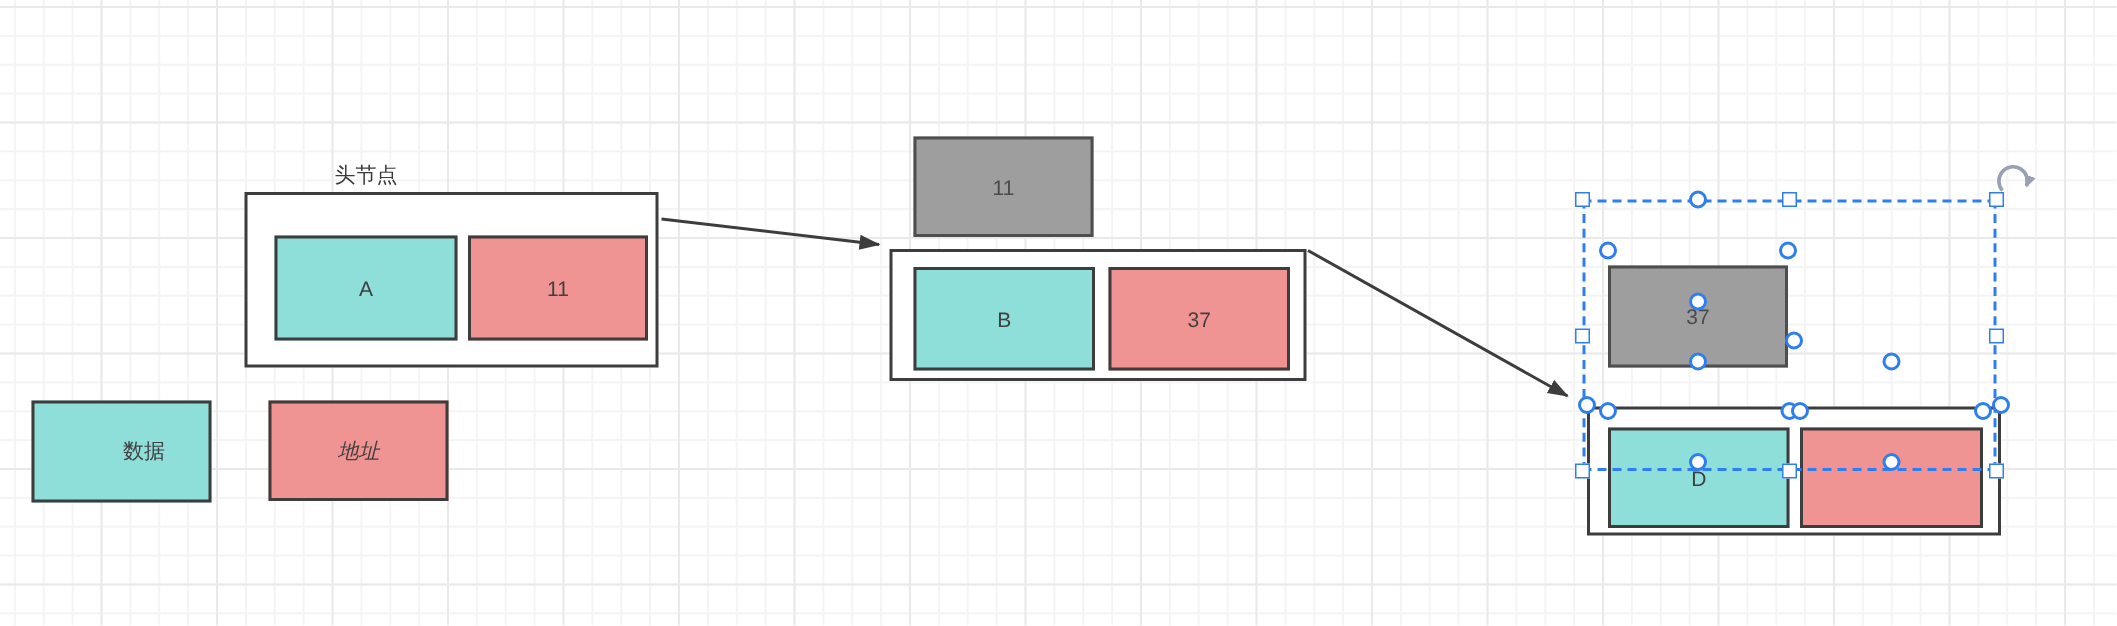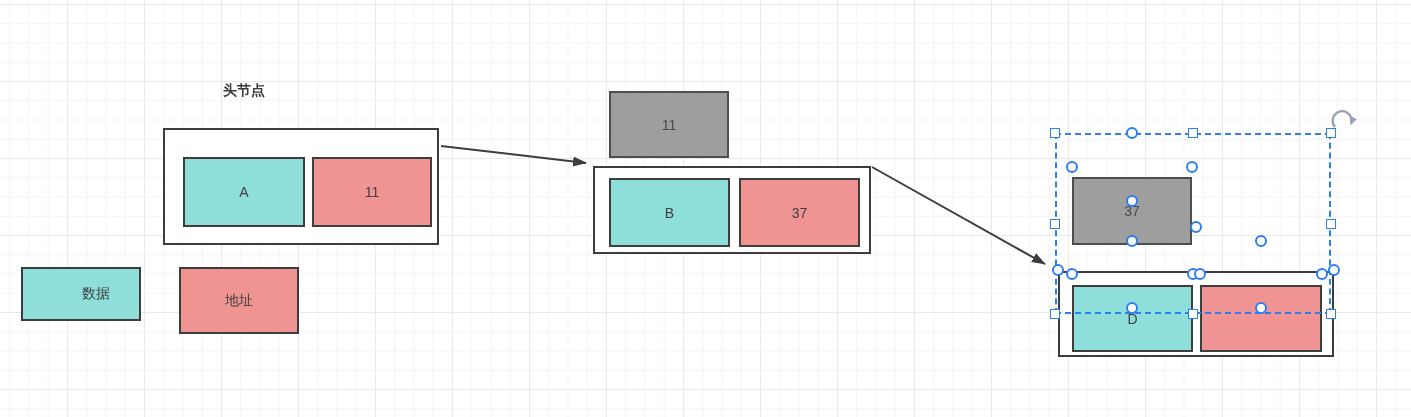--- a/index.html
+++ b/index.html
@@ -56,36 +56,36 @@
       <marker id="ahr" markerUnits="userSpaceOnUse" markerWidth="12" markerHeight="10" refX="7" refY="4" orient="auto">
         <path d="M0,0 L8,4 L0,8 Z" fill="#98A1B3"></path>
       </marker>
     </defs>
     <path d="M441,146 L586,163" stroke="#3D3D3D" stroke-width="2" fill="none" marker-end="url(#ah)"></path>
     <path d="M872,167 L1045,264" stroke="#3D3D3D" stroke-width="2" fill="none" marker-end="url(#ah)"></path>
     <path d="M1335,127 A 9.5 9.5 0 1 1 1351 124" stroke="#98A1B3" stroke-width="2.4" fill="none" marker-end="url(#ahr)"></path>
   </svg>
 
   <div class="box white" style="left:163px;top:84px;width:276px;height:117px;"></div>
-  <div class="gtitle" style="left:183px;top:80px;width:122px;font-weight:bold;">头节点</div>
+  <div class="gtitle" style="left:183px;top:106px;width:122px;">头节点</div>
   <div class="box data" style="left:183px;top:113px;width:122px;height:70px;">A</div>
   <div class="box addr" style="left:312px;top:113px;width:120px;height:70px;">11</div>
 
   <div class="box ptr" style="left:609px;top:47px;width:120px;height:67px;">11</div>
   <div class="box white" style="left:593px;top:122px;width:278px;height:88px;"></div>
   <div class="box data" style="left:609px;top:134px;width:121px;height:69px;">B</div>
   <div class="box addr" style="left:739px;top:134px;width:121px;height:69px;">37</div>
 
   <div class="box ptr" style="left:1072px;top:133px;width:120px;height:68px;">37</div>
   <div class="box white" style="left:1058px;top:227px;width:276px;height:86px;"></div>
   <div class="box data" style="left:1072px;top:241px;width:121px;height:67px;">D</div>
   <div class="box addr" style="left:1200px;top:241px;width:122px;height:67px;"></div>
 
-  <div class="box data" style="left:21px;top:223px;width:120px;height:54px;padding-left:30px;">数据</div>
-  <div class="box addr" style="left:179px;top:223px;width:120px;height:67px;">地址</div>
+  <div class="box data" style="left:21px;top:223px;width:120px;height:68px;padding-left:30px;">数据</div>
+  <div class="box addr" style="left:179px;top:223px;width:120px;height:67px;font-style:italic;">地址</div>
 
   <div class="sel" style="left:1055px;top:133px;width:276px;height:181px;"></div>
 
   <div class="h-sq" style="left:1055px;top:133px;"></div>
   <div class="h-sq" style="left:1193px;top:133px;"></div>
   <div class="h-sq" style="left:1331px;top:133px;"></div>
   <div class="h-sq" style="left:1055px;top:224px;"></div>
   <div class="h-sq" style="left:1331px;top:224px;"></div>
   <div class="h-sq" style="left:1055px;top:314px;"></div>
   <div class="h-sq" style="left:1193px;top:314px;"></div>

